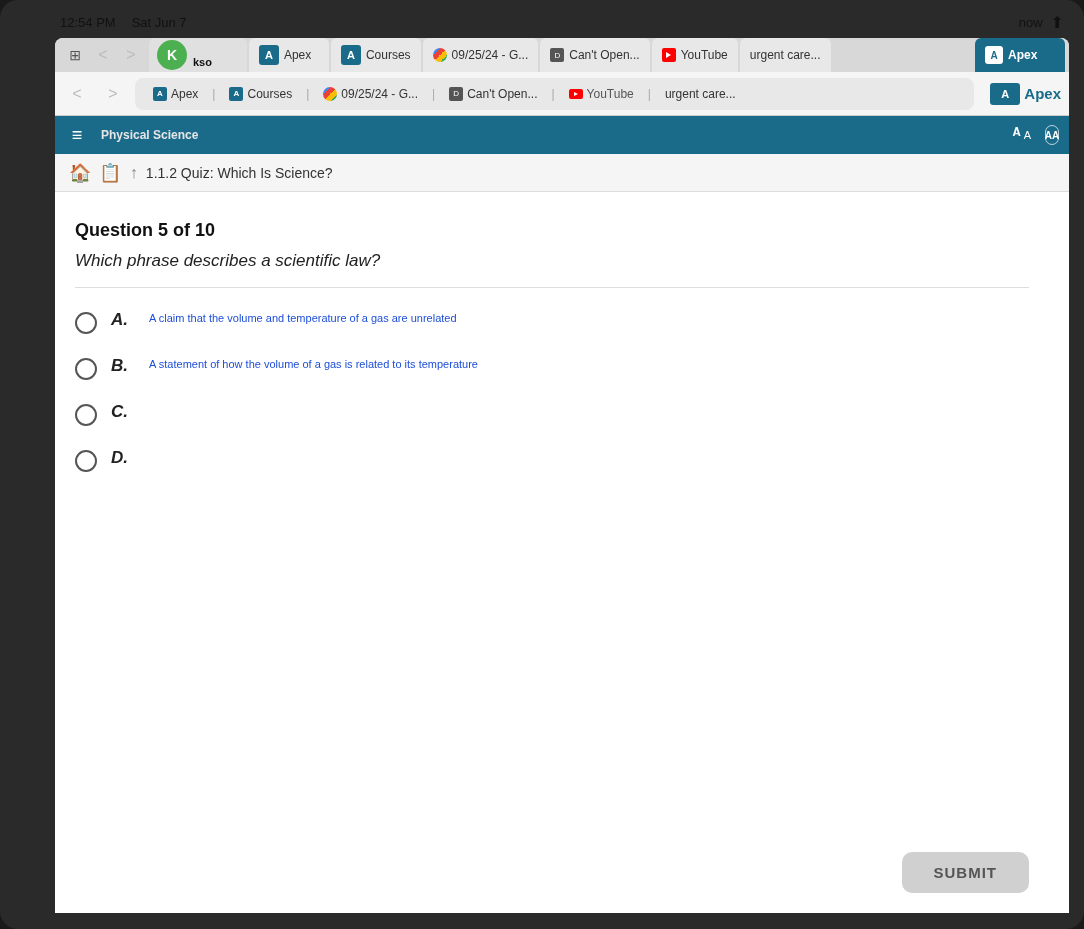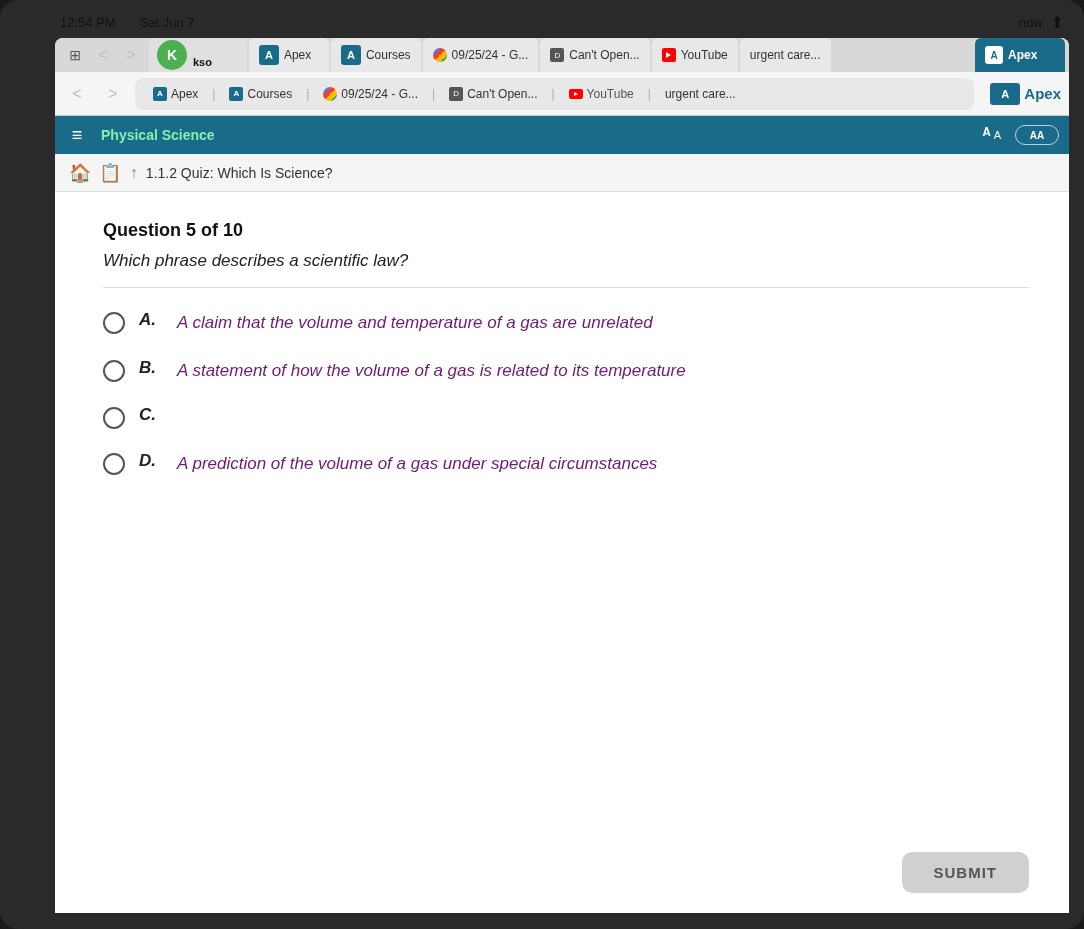--- a/index.html
+++ b/index.html
@@ -34,21 +34,21 @@
       display: flex;
       align-items: center;
       justify-content: space-between;
       font-size: 13px;
       color: #1a1a1a;
     }
 
     .status-left {
       display: flex;
       align-items: flex-start;
-      gap: 24px;
+      gap: 16px;
       font-size: 13px;
       font-weight: 500;
       color: #111;
     }
 
     
     .browser-chrome {
       position: absolute;
       top: 38px;
       left: 55px;
@@ -187,23 +187,23 @@
       height: 24px;
       display: flex;
       align-items: center;
       justify-content: center;
       color: white;
       font-size: 18px;
       cursor: pointer;
     }
 
     .toolbar-title {
-      font-size: 14px;
+      font-size: 12px;
       font-weight: 700;
-      color: #86efac;
+      color: #e5e5e5;
       flex: 1;
     }
 
     .toolbar-right {
       display: flex;
       align-items: center;
       gap: 14px;
       color: white;
     }
 
@@ -230,21 +230,21 @@
     }
 
     .breadcrumb-quiz {
       font-size: 14px;
       color: #333;
     }
 
     
     .main-content {
       background: white;
-      padding: 28px 40px 20px 48px;
+      padding: 28px 40px 20px 20px;
       min-height: 640px;
     }
 
     .question-header {
       font-size: 18px;
       font-weight: 700;
       color: #111;
       margin-bottom: 10px;
     }
 
@@ -284,23 +284,22 @@
     .answer-letter {
       font-size: 17px;
       font-weight: 700;
       color: #222;
       font-style: italic;
       flex-shrink: 0;
       min-width: 24px;
     }
 
     .answer-text {
-      font-size: 17px;
-      font-style: italic;
-      color: #701a75;
+      font-size: 11px;
+      color: #1d4ed8;
       line-height: 1.5;
     }
 
     
     .submit-area {
       display: flex;
       justify-content: flex-end;
       padding: 20px 40px;
       background: white;
     }
@@ -481,21 +480,21 @@
     <div class="toolbar-row">
       <div class="toolbar-icon">
         <span>≡</span>
       </div>
       <span class="toolbar-title">Physical Science</span>
       <div class="toolbar-right">
         <div style="display:flex;align-items:center;gap:3px;color:white;font-size:15px;">
           <span style="font-size:17px;font-weight:600;">ᴬ</span>
           <span style="font-size:11px;">A</span>
         </div>
-        <div style="display:flex;align-items:center;justify-content:center;width:44px;height:20px;border:1.5px solid rgba(255,255,255,0.7);border-radius:10px;">
+        <div style="display:flex;align-items:center;justify-content:center;width:14px;height:20px;border:1.5px solid rgba(255,255,255,0.7);border-radius:10px;">
           <span style="font-size:10px;color:white;font-weight:600;">AA</span>
         </div>
       </div>
     </div>
 
     <div class="breadcrumb-bar">
       <span class="breadcrumb-icon">🏠</span>
       <span class="breadcrumb-icon">📋</span>
       <span class="breadcrumb-arrow">↑</span>
       <span class="breadcrumb-quiz">1.1.2 Quiz:  Which Is Science?</span>
@@ -520,21 +519,20 @@
         </div>
 
         <div class="answer-option">
           <div class="radio-circle"></div>
           <span class="answer-letter">C.</span>
         </div>
 
         <div class="answer-option">
           <div class="radio-circle"></div>
           <span class="answer-letter">D.</span>
-          <span class="answer-text">A prediction of the volume of a gas under special circumstances</span>
         </div>
 
       </div>
     </div>
 
     <div class="submit-area">
       <button class="submit-btn">SUBMIT</button>
     </div>
 
   </div>

